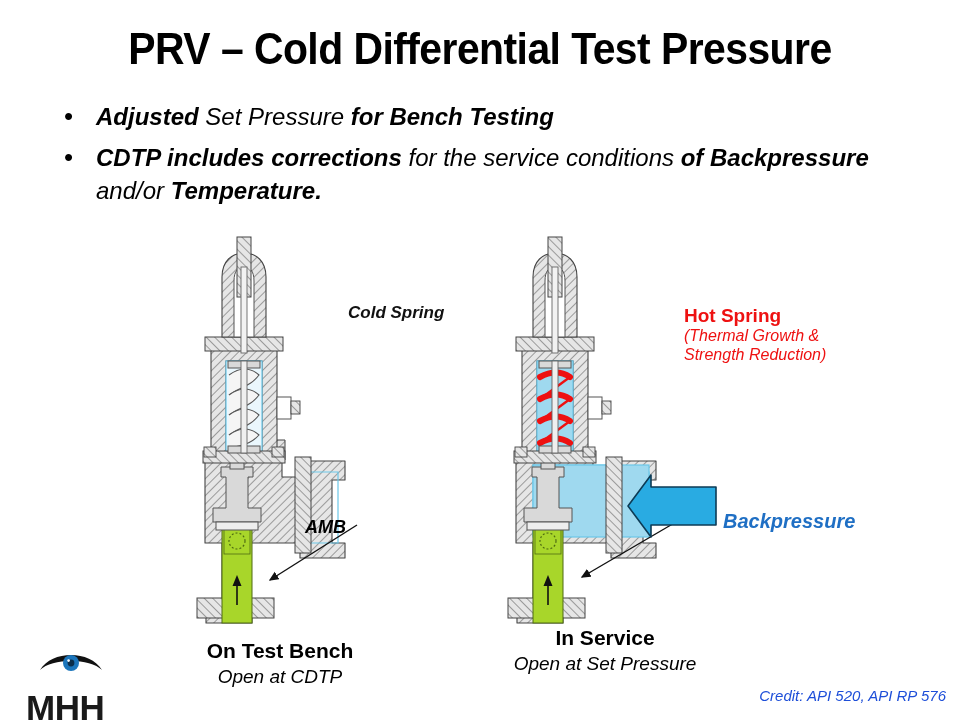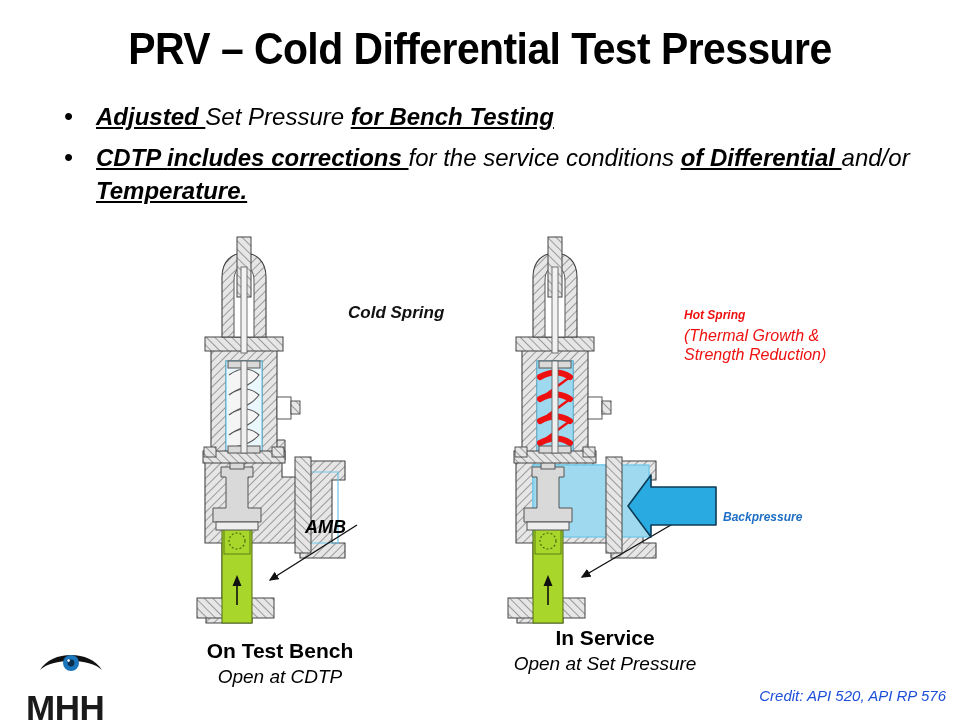--- a/index.html
+++ b/index.html
@@ -23,21 +23,21 @@
   .bullets{position:absolute;left:52px;top:100px;width:880px;}
   .bullet{
     position:relative;padding-left:44px;margin-bottom:8px;
     font-size:24px;line-height:33px;font-style:italic;
     font-family:"Liberation Sans","DejaVu Sans",sans-serif;
   }
   .bullet .dot{
     position:absolute;left:12px;top:0;font-style:normal;
     font-size:26px;line-height:33px;
   }
-  .b{font-weight:bold;text-decoration:underline;}
+  .b{font-weight:bold;}
   .n{font-weight:normal;margin-top:20px;}
 
   
   .figure{position:absolute;left:0;top:225px;width:960px;height:495px;}
 
   
   .cap{position:absolute;text-align:center;font-family:"Liberation Sans","DejaVu Sans",sans-serif;}
   .cap .main{font-size:21px;font-weight:bold;line-height:26px;}
   .cap .sub{font-size:19px;font-style:italic;line-height:26px;}
 
@@ -46,28 +46,28 @@
 
   
   .anno{position:absolute;font-family:"Liberation Sans","DejaVu Sans",sans-serif;}
   .cold-spring-label{
     left:348px;top:303px;font-size:17px;font-weight:bold;font-style:italic;color:#111;
     white-space:nowrap;
   }
   .hot-spring-label{
     left:684px;top:305px;color:#ee1111;white-space:nowrap;
   }
-  .hot-spring-label .hs-title{font-size:12px;font-weight:bold;font-style:italic;line-height:21px;}
+  .hot-spring-label .hs-title{font-size:19px;font-weight:bold;line-height:21px;}
   .hot-spring-label .hs-sub{font-size:16px;font-style:italic;line-height:19px;}
 
   .amb-label{
     left:305px;top:517px;font-size:18px;font-weight:bold;font-style:italic;color:#000;
   }
   .bp-label{
-    left:723px;top:510px;font-size:12px;font-weight:bold;font-style:italic;color:#1f6fc4;
+    left:723px;top:510px;font-size:20px;font-weight:bold;font-style:italic;color:#1f6fc4;
     white-space:nowrap;
   }
 
   
   .credit{
     position:absolute;right:14px;bottom:8px;font-size:15px;font-style:italic;color:#1d4ed8;
     font-family:"Liberation Sans","DejaVu Sans",sans-serif;
   }
 
   
@@ -88,21 +88,21 @@
 
   <div class="bullets">
 
     <div class="bullet">
       <span class="dot">•</span>
       <span class="b">Adjusted </span><span class="n">Set Pressure </span><span class="b">for Bench Testing</span>
     </div>
 
     <div class="bullet">
       <span class="dot">•</span>
-      <span class="b">CDTP </span><span class="b">includes corrections </span><span class="n">for the service conditions </span><span class="b">of Differential </span><span class="n">and/or </span><span class="b">Temperature.</span>
+      <span class="b">CDTP </span><span class="b">includes corrections </span><span class="n">for the service conditions </span><span class="b">of Backpressure </span><span class="n">and/or </span><span class="b">Temperature.</span>
     </div>
 
   </div>
 
   <div class="figure">
     <svg width="960" height="495" viewBox="0 0 960 495">
       <defs>
 
         <pattern id="hatch" width="6" height="6" patternUnits="userSpaceOnUse" patternTransform="rotate(45)">
           <rect width="6" height="6" fill="#e6e6e6"></rect>

